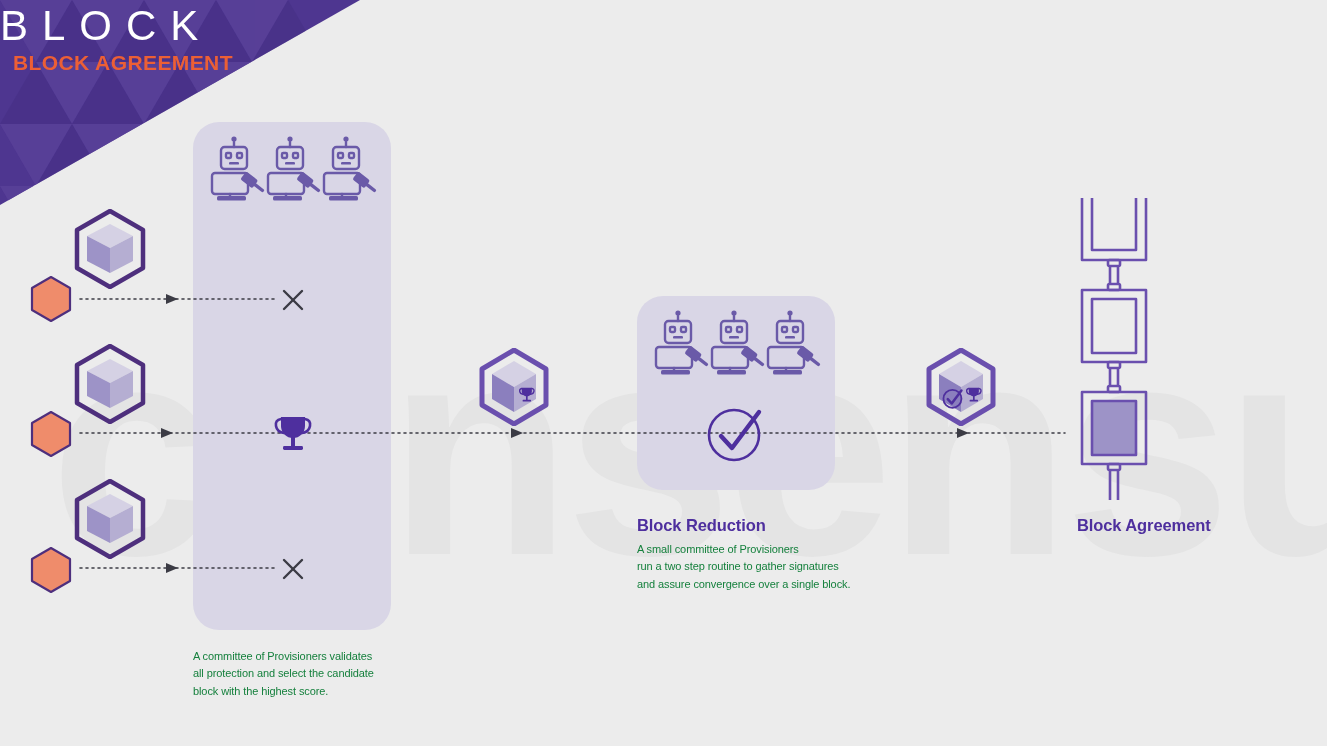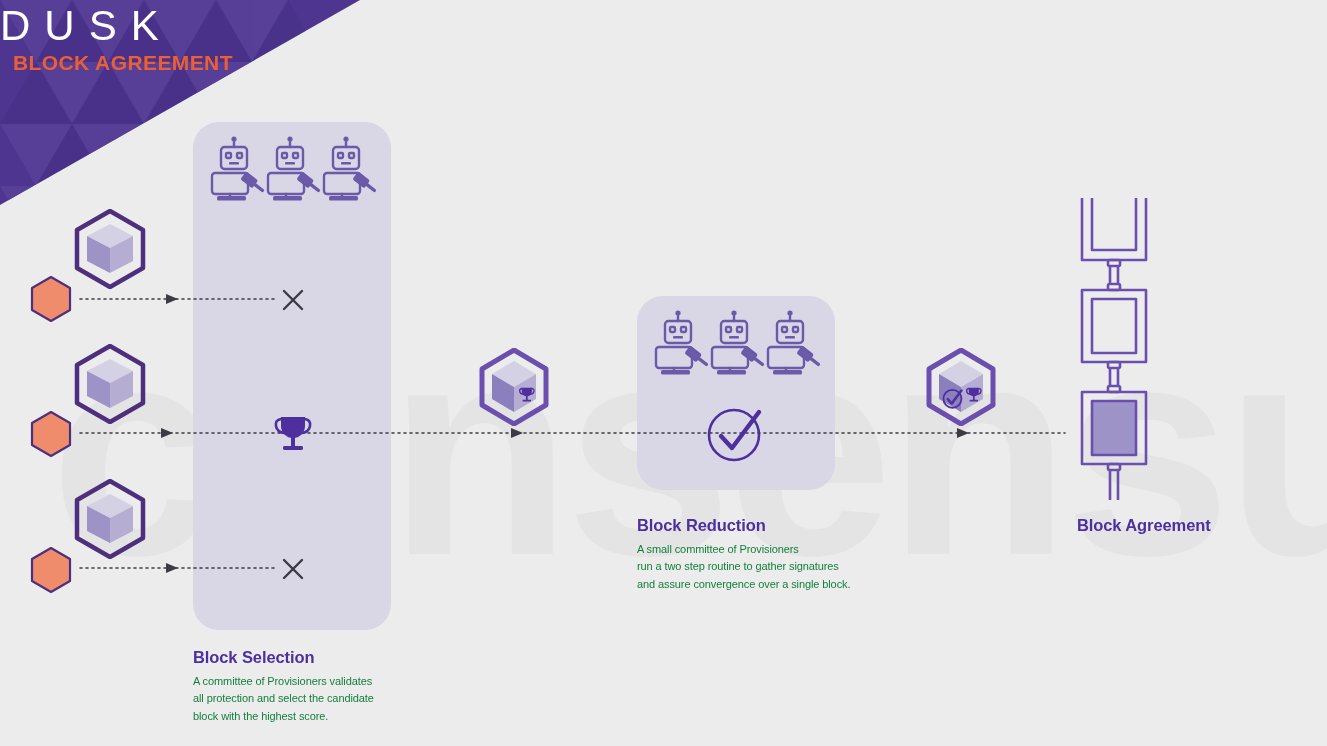--- a/index.html
+++ b/index.html
@@ -121,21 +121,21 @@
         <polygon points="252,62 288,0 324,62"></polygon>
         <polygon points="0,124 36,62 72,124"></polygon>
         <polygon points="72,124 108,62 144,124"></polygon>
         <polygon points="144,124 180,62 216,124"></polygon>
         <polygon points="36,186 72,124 108,186"></polygon>
         <polygon points="108,186 144,124 180,186"></polygon>
         <polygon points="0,248 36,186 72,248"></polygon>
       </g>
     </g>
   </svg>
-  <div class="hdr-txt brand">DUSK</div>
+  <div class="hdr-txt brand">BLOCK</div>
   <div class="hdr-txt subtitle">BLOCK AGREEMENT</div>
 
   <svg class="art" style="left:0; top:0; width:1327px; height:746px; z-index:3;">
 
     <line x1="80" y1="299" x2="276" y2="299" stroke="#3b3b44" stroke-width="1.6" stroke-dasharray="2 4" stroke-linecap="round"></line>
     <polygon points="166,294 178,299 166,304" fill="#3b3b44"></polygon>
 
     <line x1="80" y1="433" x2="1065" y2="433" stroke="#3b3b44" stroke-width="1.6" stroke-dasharray="2 4" stroke-linecap="round"></line>
     <polygon points="161,428 173,433 161,438" fill="#3b3b44"></polygon>
     <polygon points="511,428 523,433 511,438" fill="#3b3b44"></polygon>
@@ -354,21 +354,20 @@
       <rect x="12" y="194" width="64" height="72"></rect>
       <rect x="22" y="203" width="44" height="54" fill="#9d93c7"></rect>
 
       <rect x="38" y="266" width="12" height="6" rx="1.4"></rect>
       <line x1="40" y1="272" x2="40" y2="302"></line>
       <line x1="48" y1="272" x2="48" y2="302"></line>
     </g>
   </svg>
 
   <div class="caption" id="cap-selection">
-    <div class="cap-title">Block Selection</div>
     <div class="cap-body">A committee of Provisioners validates
 all protection and select the candidate
 block with the highest score.</div>
   </div>
 
   <div class="caption" id="cap-reduction">
     <div class="cap-title">Block Reduction</div>
     <div class="cap-body">A small committee of Provisioners
 run a two step routine to gather signatures
 and assure convergence over a single block.</div>

